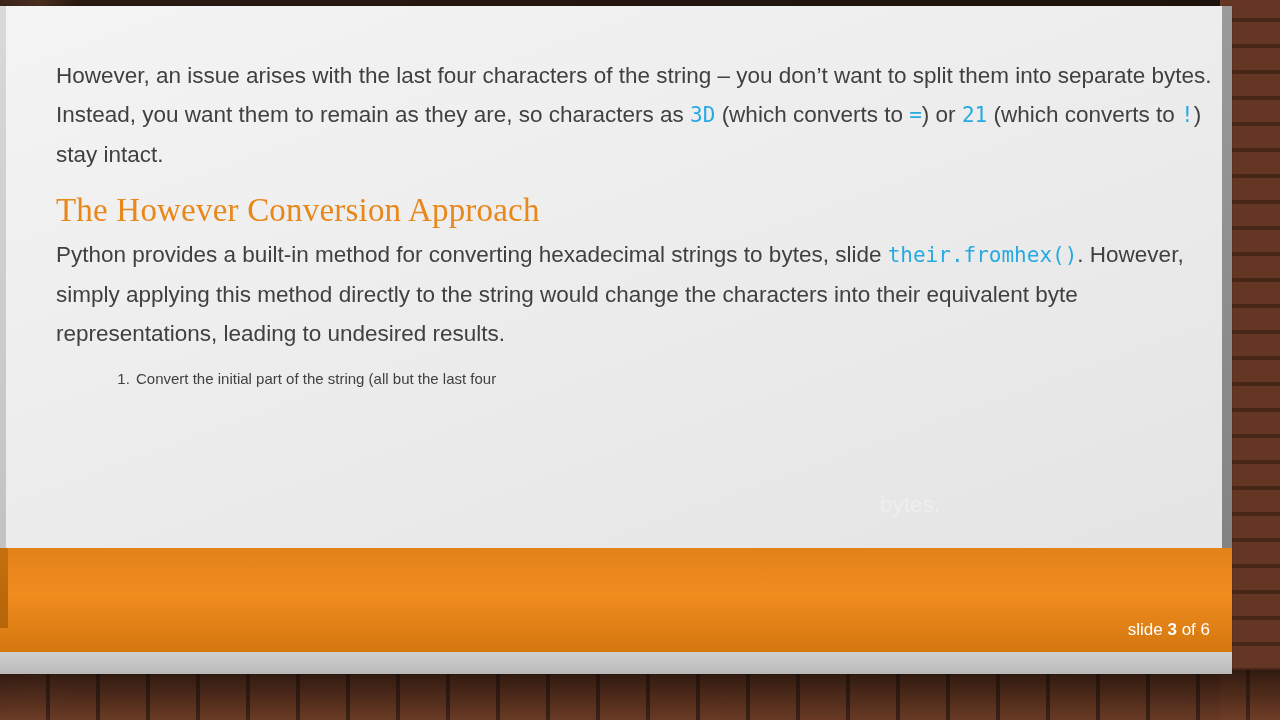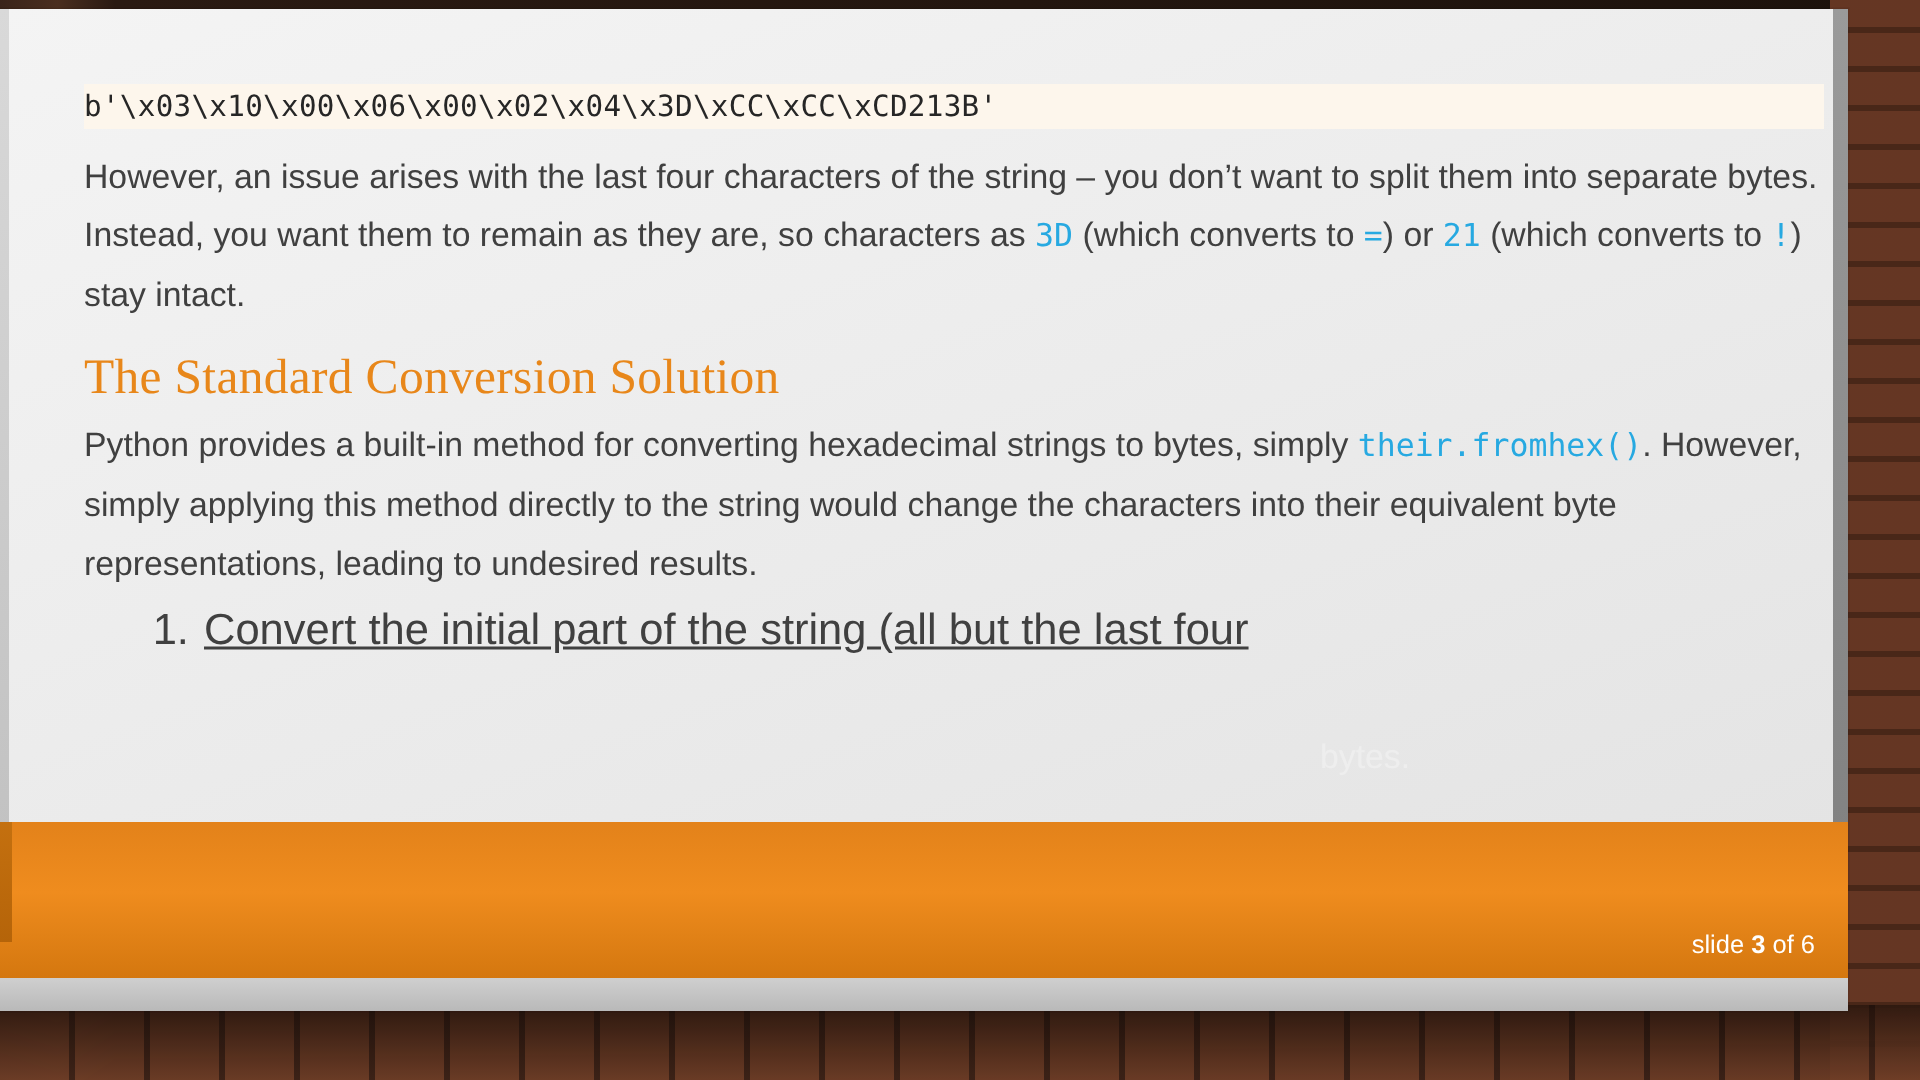--- a/index.html
+++ b/index.html
@@ -112,24 +112,23 @@
     font-size: 33px;
     font-weight: normal;
     color: #e8871a;
     margin: 18px 0 6px 0;
     letter-spacing: .2px;
   }
 
   ol.steps {
     margin: 6px 0 0 0;
     padding-left: 78px;
-    font-size: 29px;
+    font-size: 15px;
     line-height: 39px;
     color: #404040;
-    text-decoration: underline;
   }
   ol.steps li {
     padding-left: 2px;
   }
 
   .ghost-text {
     position: absolute;
     left: 880px;
     top: 486px;
     font-size: 22.5px;
@@ -176,27 +175,26 @@
 <div class="stage">
   <div class="brick-right"></div>
   <div class="brick-bottom"></div>
 
   <div class="slide">
     <div class="slide-left-edge"></div>
     <div class="slide-right-edge"></div>
 
     <div class="content">
 
-      <code class="code-line">b'\x03\x10\x00\x06\x00\x02\x04\x3D\xCC\xCC\xCD213B'</code>
 
       <p class="body"><span>However, an issue arises with the last four characters of the string – you don’t want to split them into separate bytes. Instead, you want them to remain as they are, so characters as </span><span class="code-inline">3D</span><span> (which converts to </span><span class="code-inline">=</span><span>) or </span><span class="code-inline">21</span><span> (which converts to </span><span class="code-inline">!</span><span>) stay intact.</span></p>
 
-      <h2 class="heading">The Standard Conversion Solution</h2>
-
-      <p class="body"><span>Python provides a built-in method for converting hexadecimal strings to bytes, simply </span><span class="code-inline">their.fromhex()</span><span>. However, simply applying this method directly to the string would change the characters into their equivalent byte representations, leading to undesired results.</span></p>
+      <h2 class="heading">The However Conversion Approach</h2>
+
+      <p class="body"><span>Python provides a built-in method for converting hexadecimal strings to bytes, slide </span><span class="code-inline">their.fromhex()</span><span>. However, simply applying this method directly to the string would change the characters into their equivalent byte representations, leading to undesired results.</span></p>
 
 
 
       <ol class="steps">
         <li>Convert the initial part of the string (all but the last four</li>
       </ol>
     </div>
 
     <div class="ghost-text">bytes.</div>
 

